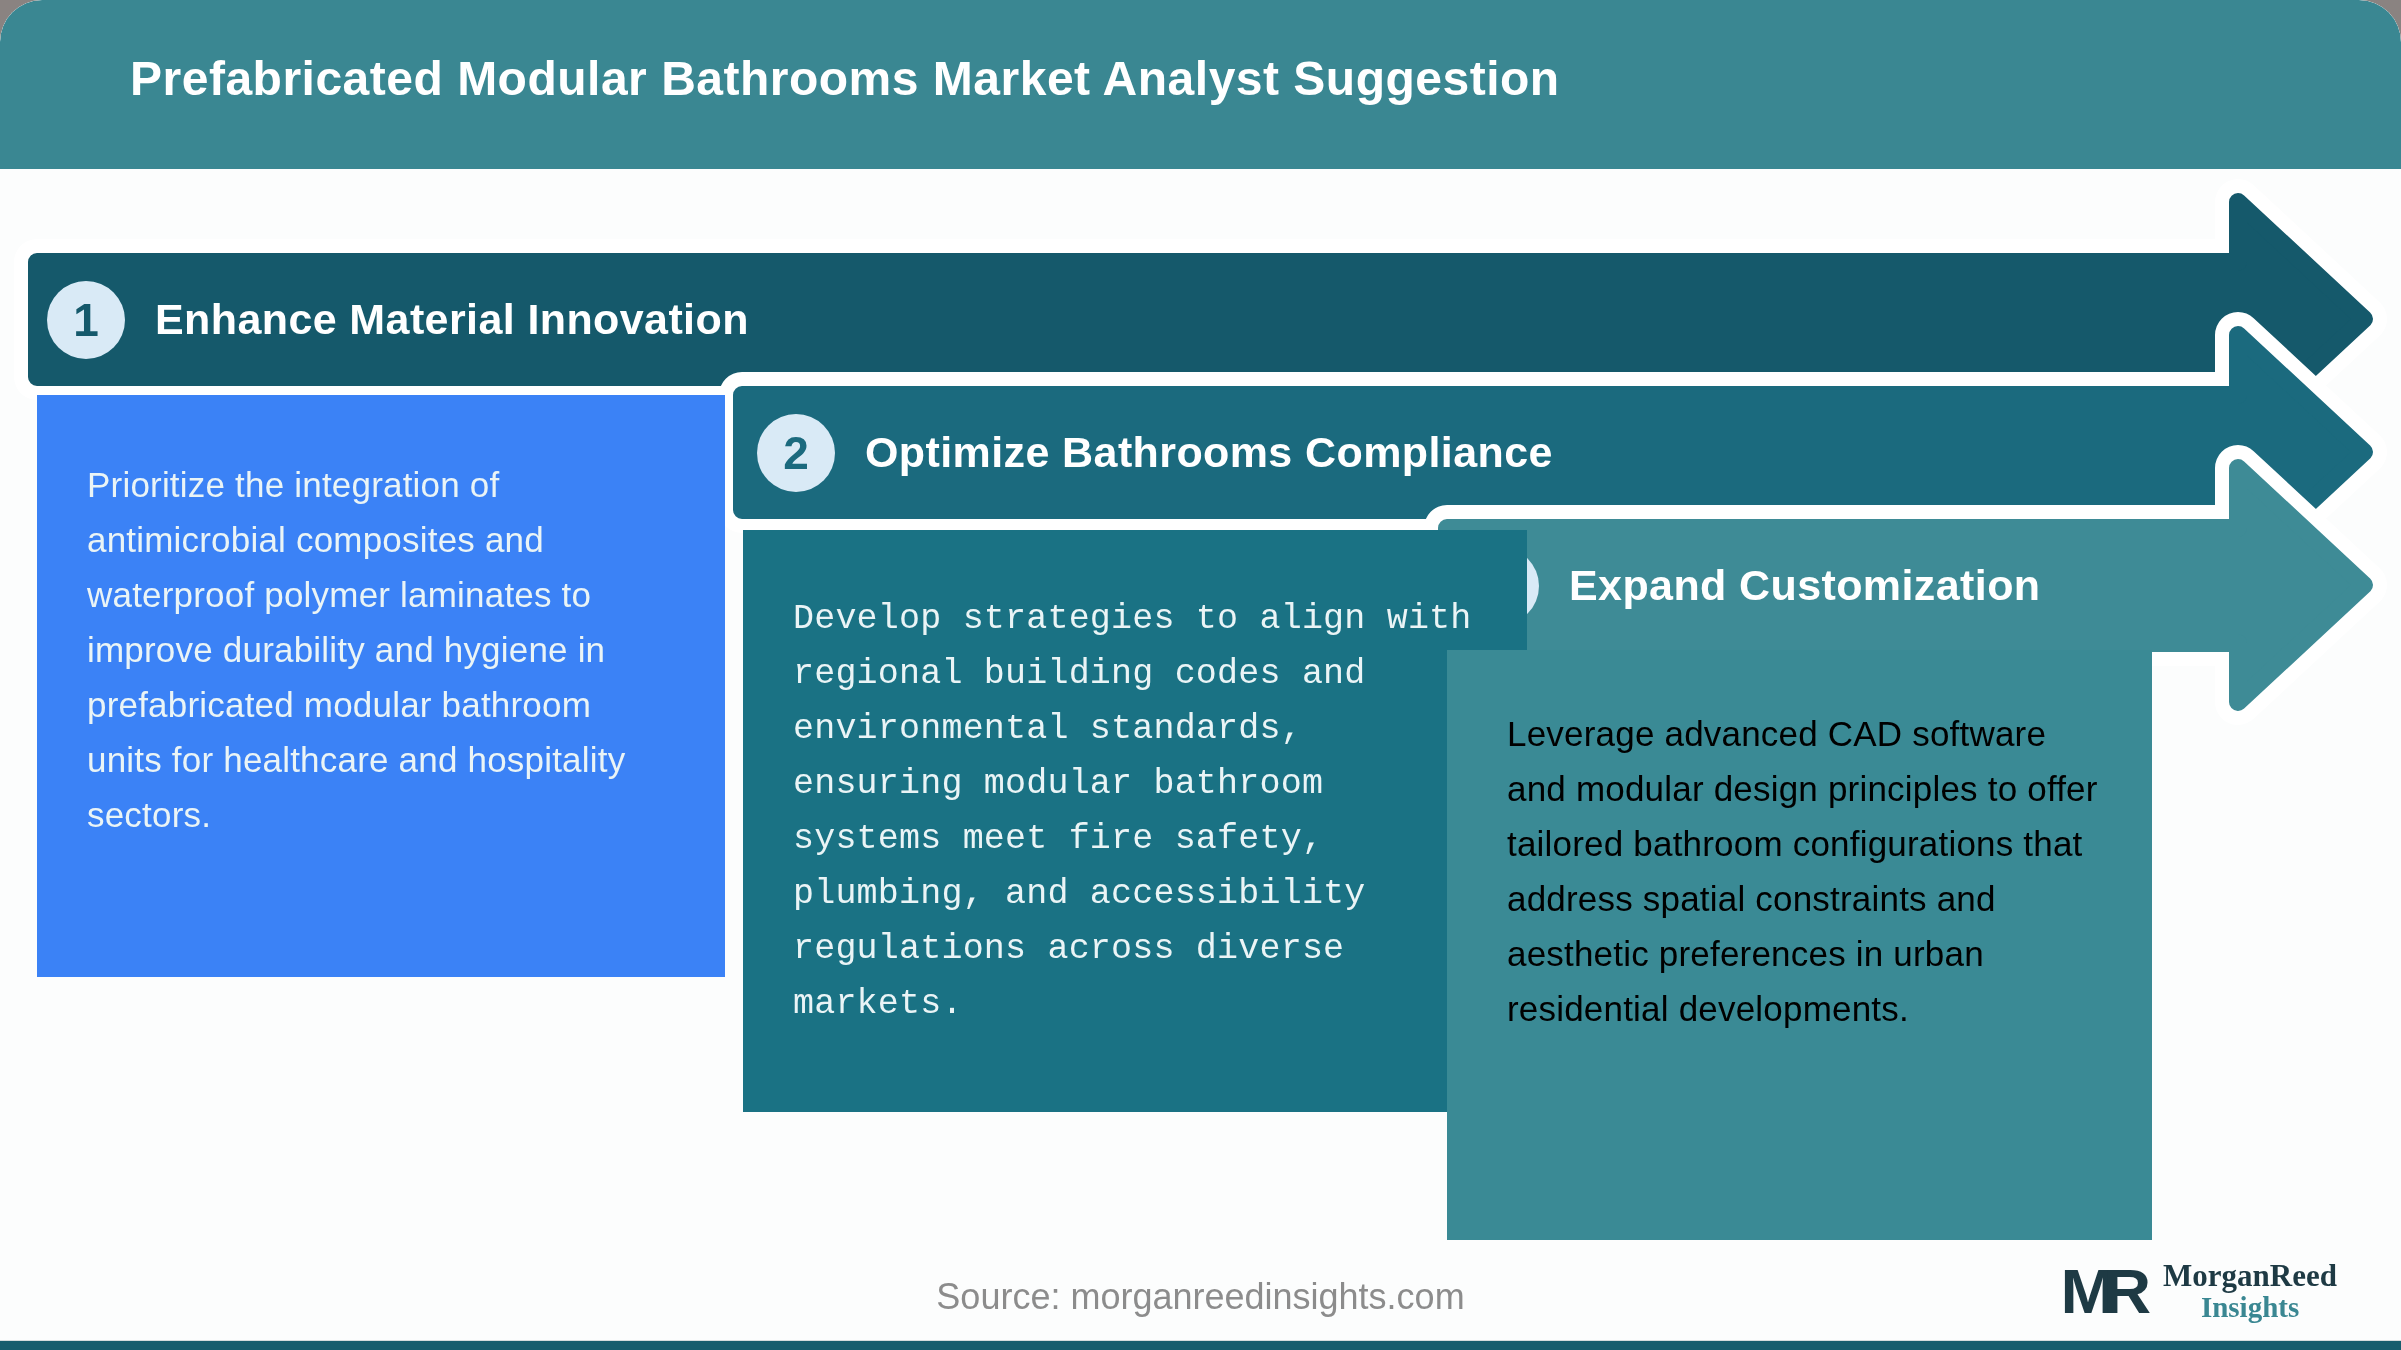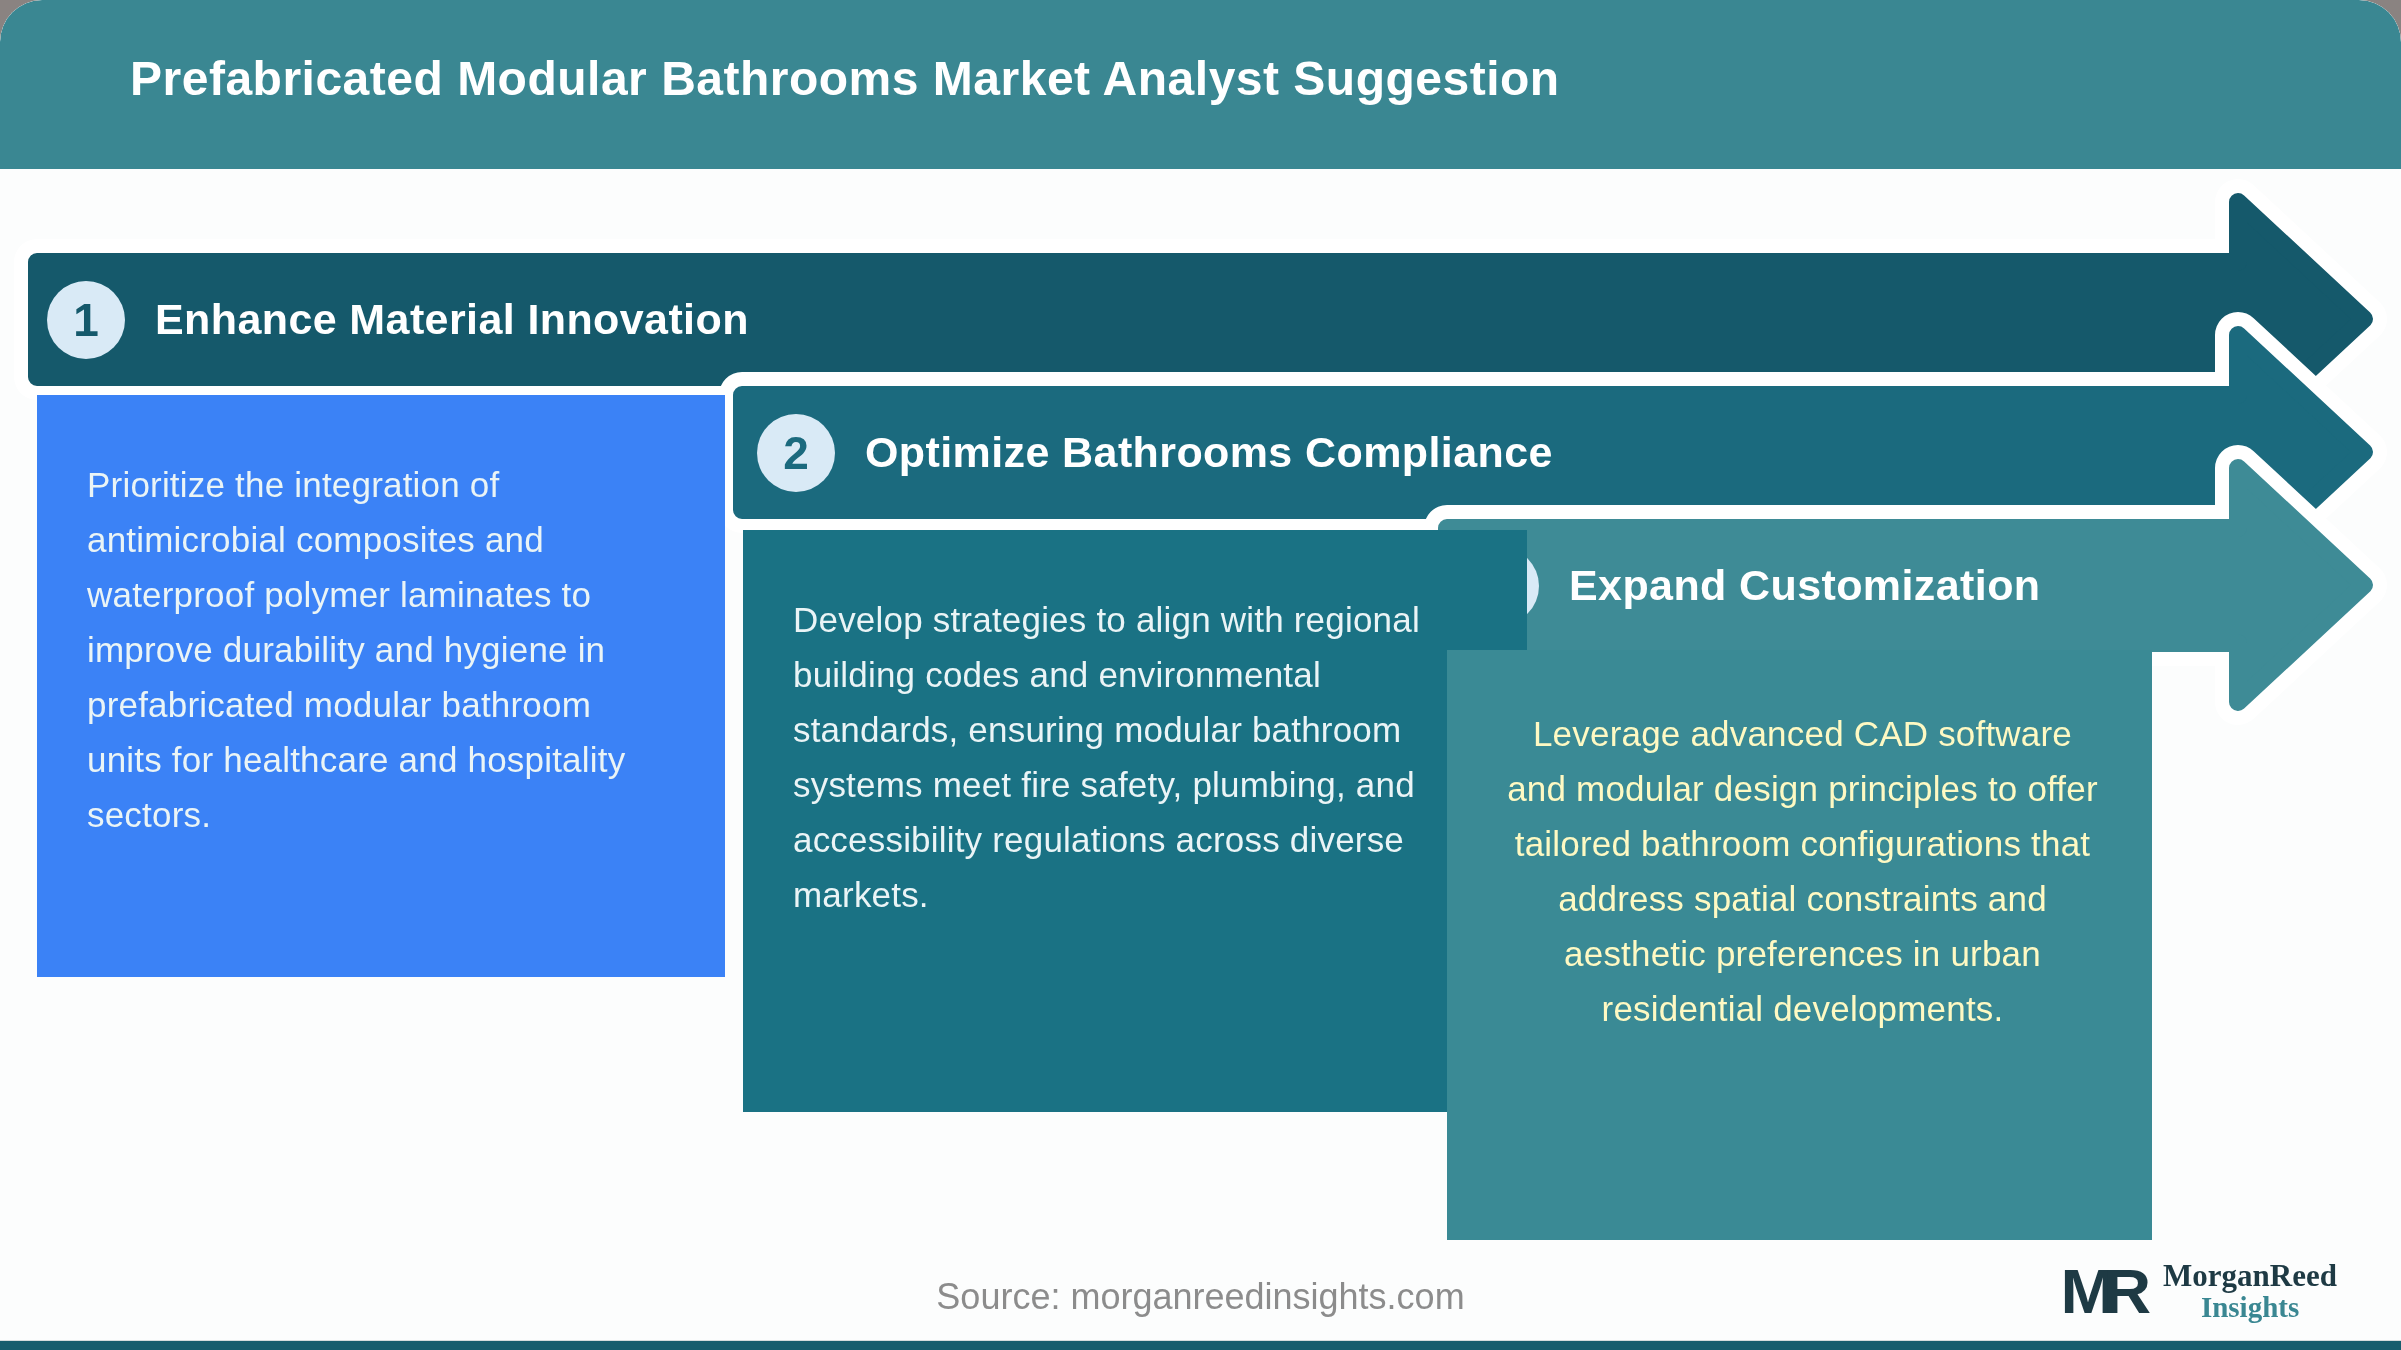--- a/index.html
+++ b/index.html
@@ -21,21 +21,21 @@
   .banner-label.s2{left:757px;top:395px;}
   .banner-label.s3{left:1461px;top:528px;}
   .badge{width:78px;height:78px;border-radius:50%;display:flex;align-items:center;justify-content:center;
          font-size:46px;font-weight:700;flex:0 0 auto;}
   .banner-title{color:#ffffff;font-size:43px;font-weight:700;letter-spacing:.4px;white-space:nowrap;}
 
   
   .desc-box{position:absolute;box-sizing:border-box;padding:62px 54px 0 50px;
             color:#eaf4f6;font-size:35px;line-height:55px;letter-spacing:.2px;}
   .desc-box.b1{left:37px;top:395px;width:688px;height:582px;}
-  .desc-box.b2{left:743px;top:530px;width:784px;height:582px;}
+  .desc-box.b2{left:743px;top:530px;width:784px;height:582px;font-family:Liberation Mono, monospace;}
   .desc-box.b3{left:1447px;top:650px;width:705px;height:590px;}
   .desc-box.b3{padding-top:56px;padding-left:60px;}
 
   
   .source{position:absolute;left:0;top:1276px;width:100%;margin:0;text-align:center;font-size:36px;}
   .logo{position:absolute;right:64px;bottom:26px;display:flex;align-items:center;gap:24px;text-align:center;}
   .logo .monogram{font-size:66px;font-weight:700;letter-spacing:-12px;line-height:1;transform:scaleY(.96);}
   .logo .text-col{display:flex;flex-direction:column;line-height:1.05;font-family:"Liberation Serif",serif;}
   .logo .name{font-size:31px;font-weight:700;}
   .logo .tagline{font-size:29px;font-weight:600;}
@@ -88,21 +88,21 @@
   </div>
 
   <div class="desc-box b1" style="background-color: #3b82f6; color: rgb(234, 244, 246);">
     <span>Prioritize the integration of antimicrobial composites and waterproof polymer laminates to improve durability and hygiene in prefabricated modular bathroom units for healthcare and hospitality sectors.</span>
   </div>
 
   <div class="desc-box b2" style="background-color: rgb(26, 114, 132); color: rgb(234, 244, 246);">
     <span>Develop strategies to align with regional building codes and environmental standards, ensuring modular bathroom systems meet fire safety, plumbing, and accessibility regulations across diverse markets.</span>
   </div>
 
-  <div class="desc-box b3" style="background-color: rgb(58, 138, 149); color: #fef9c3; text-align: center;">
+  <div class="desc-box b3" style="background-color: rgb(58, 138, 149); color: #000000;">
     <span>Leverage advanced CAD software and modular design principles to offer tailored bathroom configurations that address spatial constraints and aesthetic preferences in urban residential developments.</span>
   </div>
 
   <p class="source" style="color: rgb(140, 140, 140);">Source: morganreedinsights.com</p>
 
   <div class="logo">
     <span class="monogram" style="color: rgb(30, 58, 68);">MR</span>
     <span class="text-col">
       <span class="name" style="color: rgb(30, 58, 68);">MorganReed</span>
       <span class="tagline" style="color: rgb(58, 135, 146);">Insights</span>

